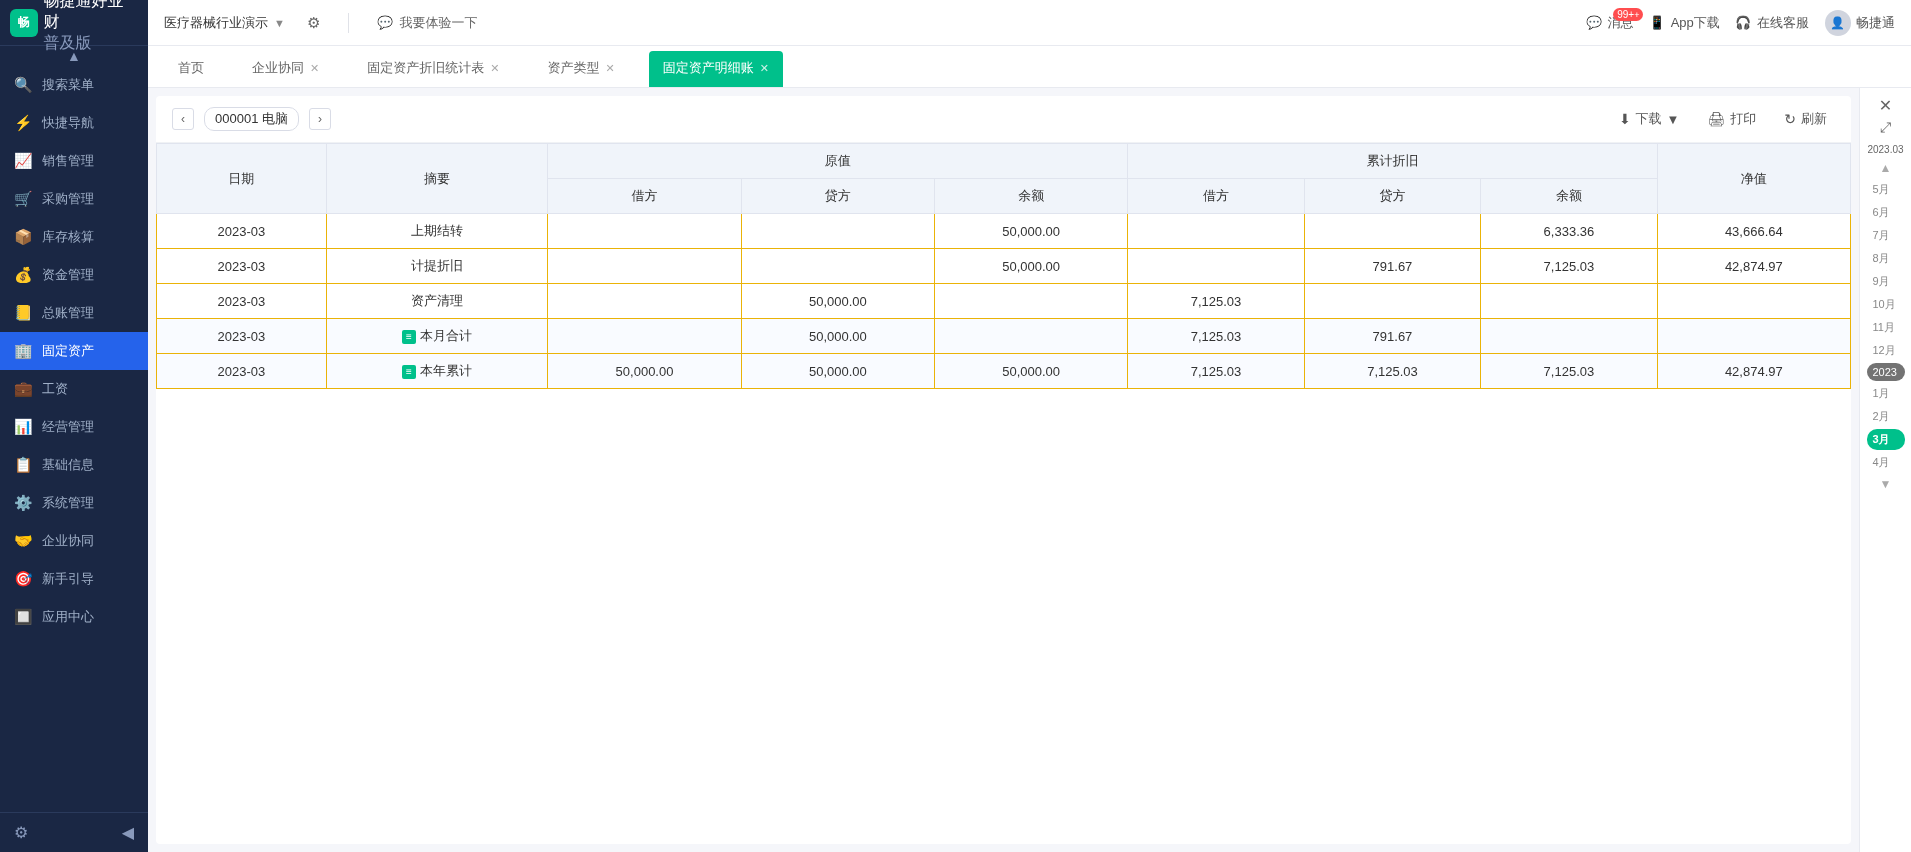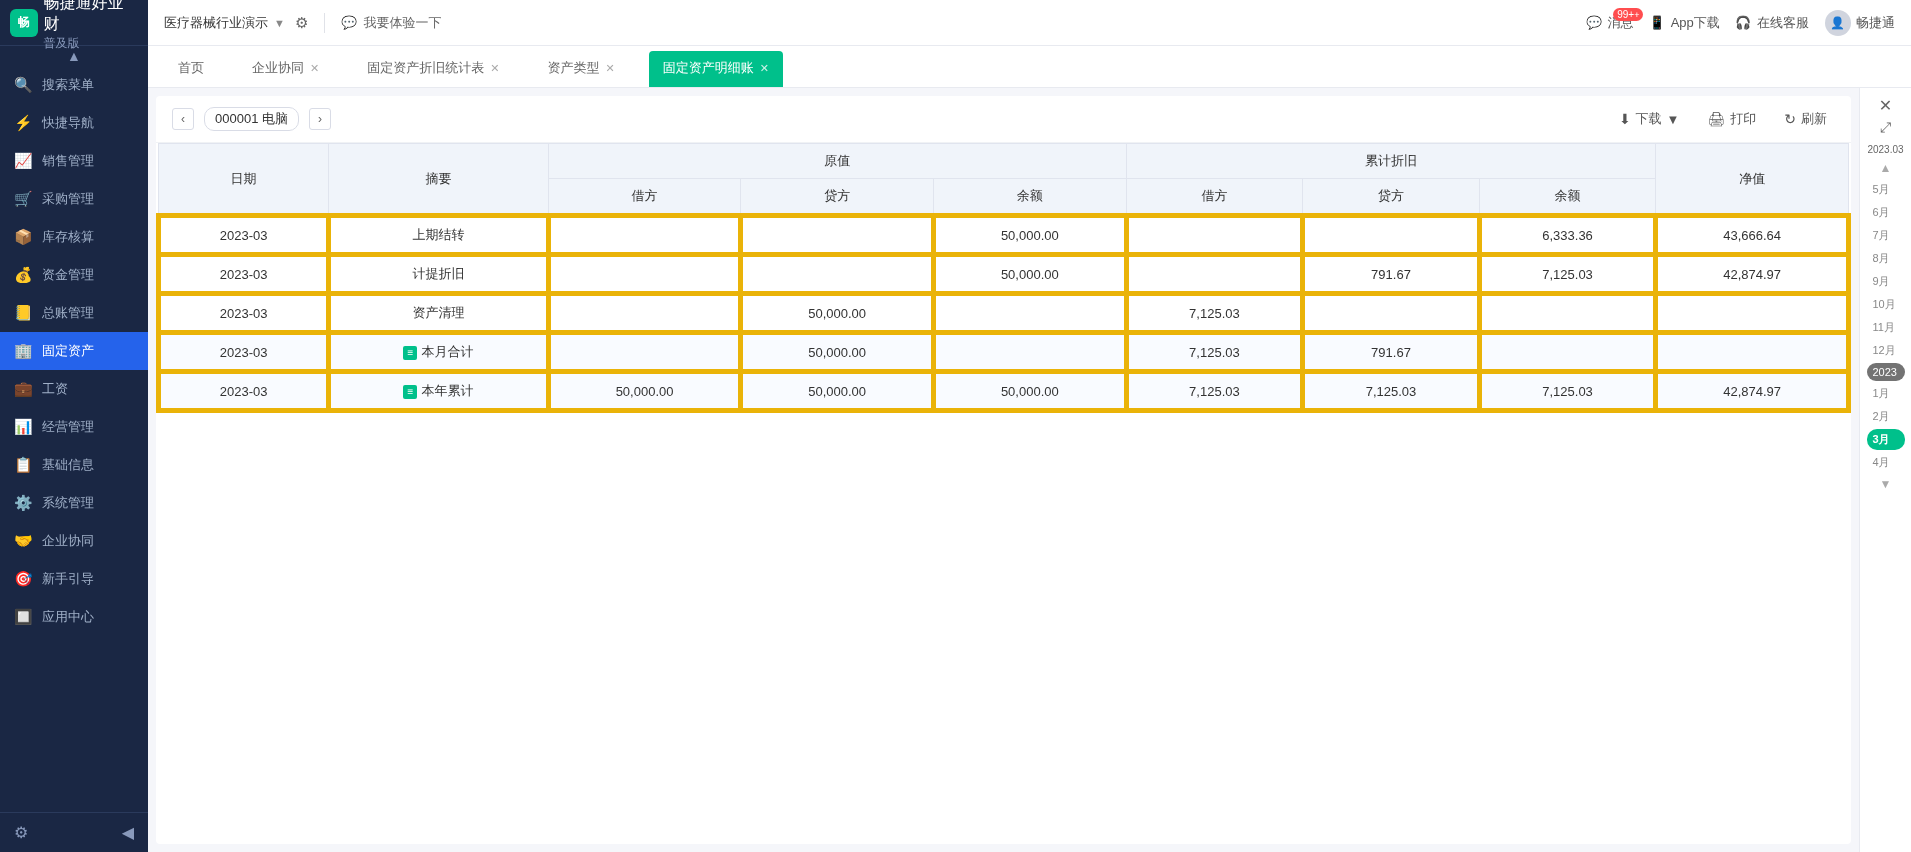--- a/index.html
+++ b/index.html
@@ -25,21 +25,21 @@
       height: 46px;
     }
     .sidebar-logo-icon {
       width: 28px; height: 28px;
       background: #00c08b;
       border-radius: 6px;
       display: flex; align-items: center; justify-content: center;
       color: white; font-size: 12px; font-weight: bold;
     }
     .sidebar-logo-text { font-size: 16px; color: #fff; line-height: 1.3; }
-    .sidebar-logo-sub { font-size: 12px; color: #8899bb; }
+    .sidebar-logo-sub { font-size: 16px; color: #8899bb; }
     .sidebar-nav { flex: 1; overflow-y: auto; }
     .sidebar-item {
       display: flex; align-items: center; gap: 10px;
       padding: 10px 14px;
       cursor: pointer;
       color: #a0b0c8;
       font-size: 13px;
       transition: background 0.15s;
     }
     .sidebar-item.active { background: #2563eb; color: #fff; }
@@ -66,21 +66,21 @@
     }
 
     
     .topbar {
       background: #fff;
       height: 46px;
       display: flex;
       align-items: center;
       padding: 0 16px;
       border-bottom: 1px solid #e8eaf0;
-      gap: 8px;
+      gap: 20px;
       flex-shrink: 0;
     }
     .topbar-company {
       display: flex; align-items: center; gap: 6px;
       font-size: 13px; color: #333; cursor: pointer;
     }
     .topbar-company-arrow { color: #888; font-size: 11px; }
     .topbar-gear { color: #666; font-size: 15px; cursor: pointer; margin-left: 2px; }
     .topbar-divider { width: 1px; height: 20px; background: #e0e2e8; margin: 0 8px; }
     .topbar-experience {
@@ -210,21 +210,21 @@
     thead tr th {
       background: #f0f4fa;
       border: 1px solid #e0e4ee;
       padding: 8px 12px;
       font-weight: 500;
       color: #333;
       text-align: center;
       white-space: nowrap;
     }
     tbody tr td {
-      border: 5px solid #eab308;
+      border: 1px solid #eab308;
       padding: 8px 12px;
       color: #333;
       text-align: center;
       white-space: nowrap;
     }
     .row-summary { background: #f9fbff; }
     .summary-icon {
       display: inline-block;
       width: 14px; height: 14px;
       background: #00c08b;

